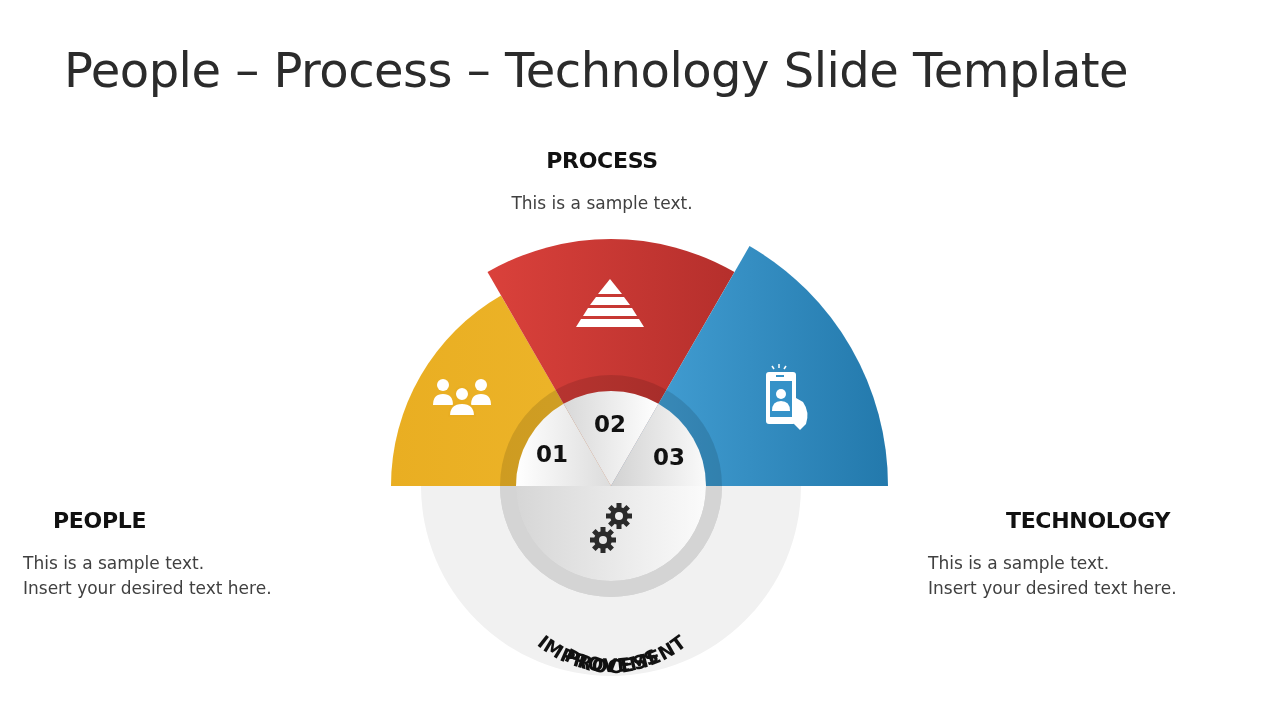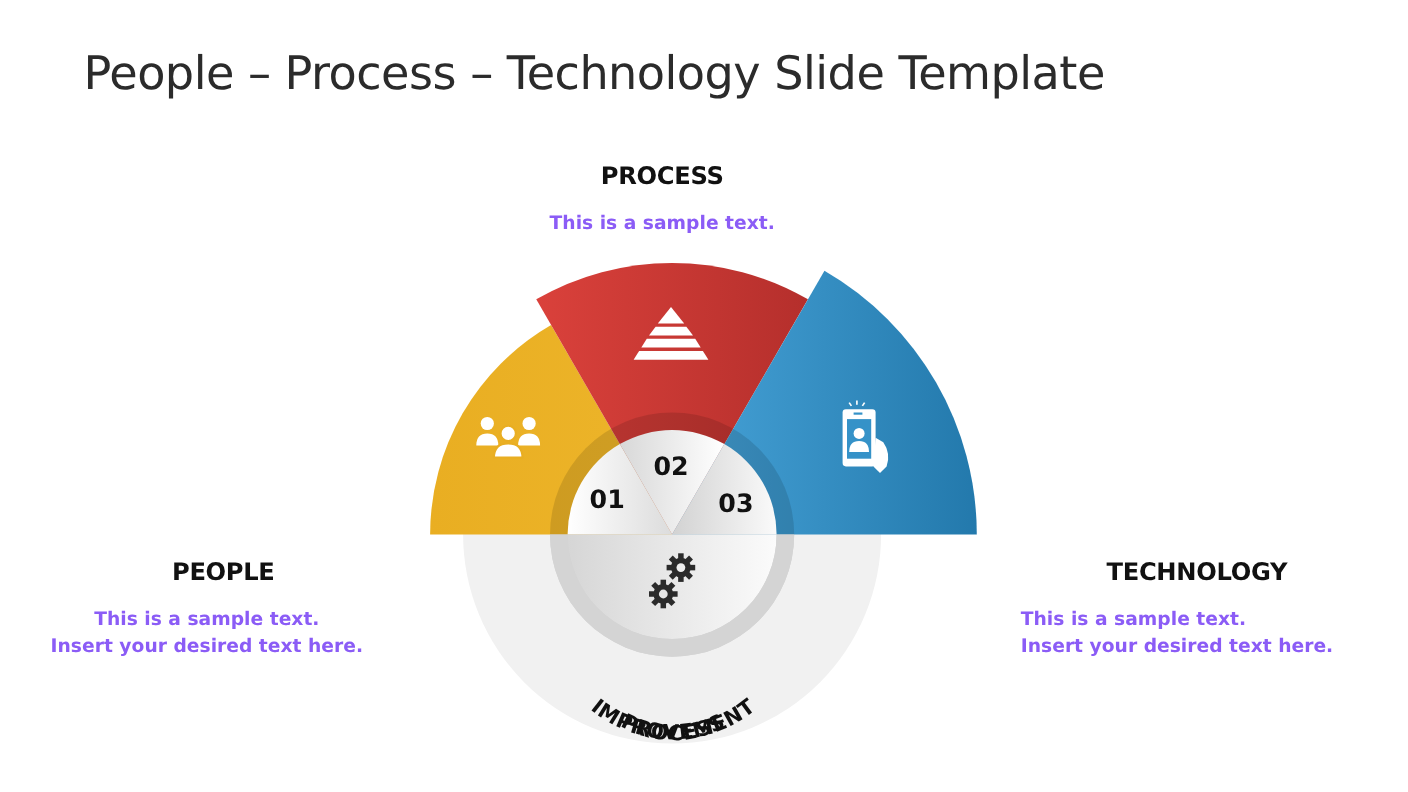--- a/index.html
+++ b/index.html
@@ -2,35 +2,34 @@
 <html><head>
 <meta charset="utf-8">
 <style>
   html, body { margin: 0; padding: 0; }
   body {
     width: 1280px; height: 720px; position: relative; overflow: hidden;
     background: #ffffff;
     font-family: "DejaVu Sans", "Liberation Sans", sans-serif;
   }
   .title {
-    position: absolute; left: 76px; top: 42px;
+    position: absolute; left: 64px; top: 42px;
     font-family: "DejaVu Sans", sans-serif;
-    font-size: 42px; font-weight: normal; color: #2b2b2b;
+    font-size: 48px; font-weight: normal; color: #2b2b2b;
     letter-spacing: -0.5px; white-space: nowrap;
   }
   .label-head {
     position: absolute; font-size: 22px; font-weight: bold; color: #111;
     white-space: nowrap; letter-spacing: -0.3px;
   }
   .label-body {
-    position: absolute; font-size: 17px; color: #8b5cf6; line-height: 25px;
+    position: absolute; font-size: 17px; color: #404040; line-height: 25px;
     white-space: nowrap;
-    font-weight: bold;
   }
-  .right { text-align: center; }
+  .right { text-align: left; }
   .center { text-align: center; }
   svg.diagram { position: absolute; left: 0; top: 0; }
   .num {
     font-family: "DejaVu Sans", sans-serif; font-weight: bold; font-size: 23px; fill: #111;
   }
   .arc-text {
     font-family: "DejaVu Sans", sans-serif; font-weight: bold; font-size: 19px; fill: #111;
     letter-spacing: 0.5px;
   }
 </style>

